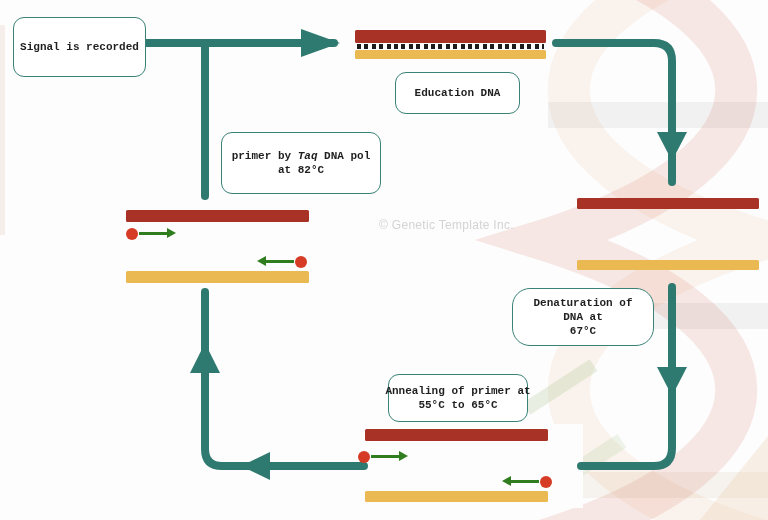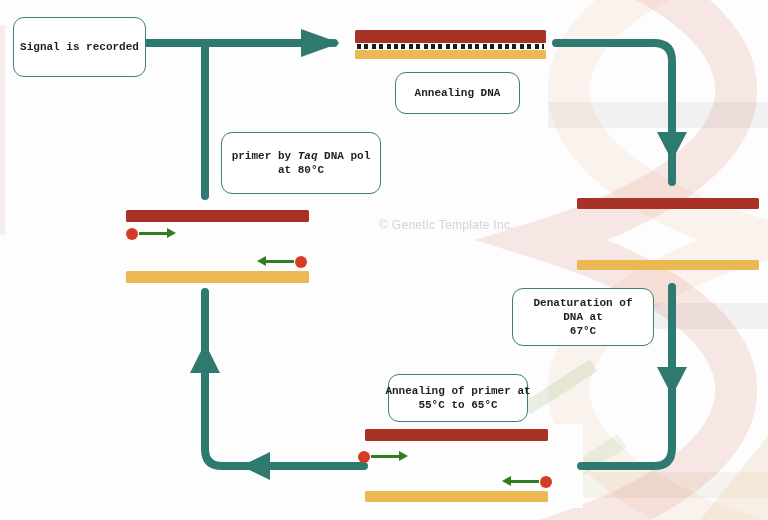--- a/index.html
+++ b/index.html
@@ -65,29 +65,29 @@
     </g>
   </svg>
 
   <div id="watermark">© Genetic Template Inc.</div>
 
   <div class="box" style="left:13px;top:17px;width:131px;height:58px;">
     <div class="ln">Signal is recorded</div>
   </div>
 
   <div class="box" style="left:395px;top:72px;width:123px;height:40px;">
-    <div class="ln">Annealing DNA</div>
+    <div class="ln">Education DNA</div>
   </div>
 
   <div class="box" style="left:221px;top:132px;width:158px;height:60px;">
     <div class="ln"><span>primer by </span><i>Taq</i><span> DNA pol</span></div>
-    <div class="ln">at 80°C</div>
+    <div class="ln">at 82°C</div>
   </div>
 
-  <div class="box" style="left:512px;top:288px;width:140px;height:56px;">
+  <div class="box" style="left:512px;top:288px;width:140px;height:56px;border-radius:18px;">
     <div class="ln">Denaturation of</div>
     <div class="ln">DNA at</div>
     <div class="ln">67°C</div>
   </div>
 
   <div class="box" style="left:388px;top:374px;width:138px;height:46px;">
     <div class="ln">Annealing of primer at</div>
     <div class="ln">55°C to 65°C</div>
   </div>
 

